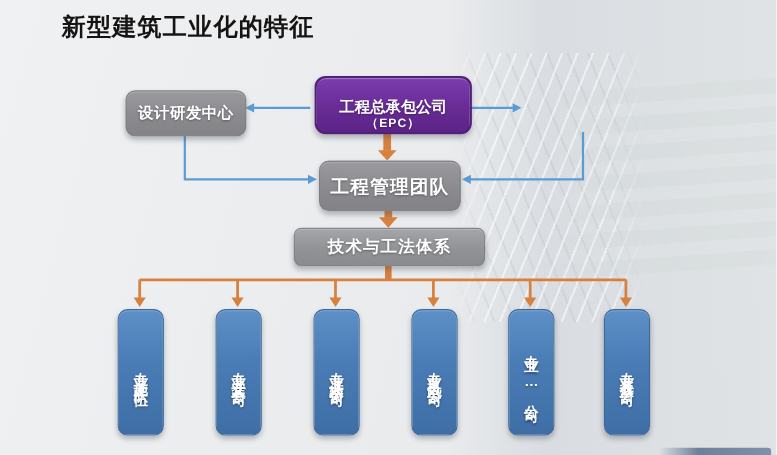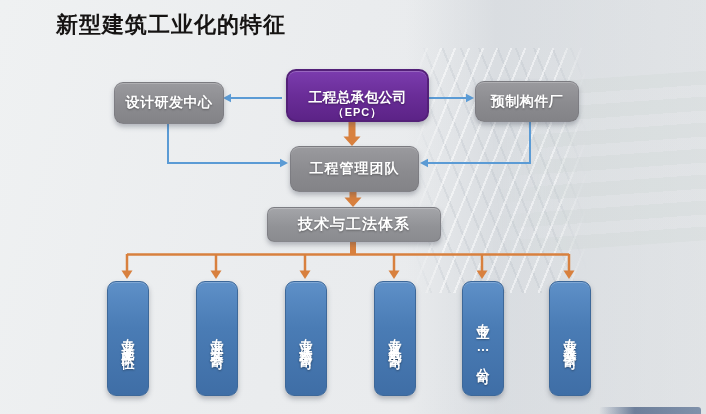--- a/index.html
+++ b/index.html
@@ -32,21 +32,21 @@
   .gray{background:linear-gradient(180deg,#9a9a9e 0%,#8b8b8f 55%,#838387 100%);
     border:1px solid rgba(118,118,124,.65);border-radius:9px;font-family:Liberation Mono, monospace;}
   .purple{background:linear-gradient(180deg,#7b3cae 0%,#6a2d98 50%,#5c2387 100%);
     border:2px solid #532078;border-radius:10px;flex-direction:column;line-height:1.25;}
   .blue{background:linear-gradient(180deg,#5e90c8 0%,#4a7cb5 40%,#3f6ea6 100%);
     border:1px solid #3d6899;border-radius:9px;align-items:flex-start;}
   .epc{left:286px;top:69px;width:139px;height:49px;font-size:14px;justify-content:flex-end;}
   .epc .sub{font-size:11px;letter-spacing:1px;}
   .design{left:114px;top:82px;width:108px;height:40px;font-size:14px;letter-spacing:.5px;}
   .precast{left:475px;top:81px;width:102px;height:39px;font-size:14px;letter-spacing:.5px;}
-  .mgmt{left:290px;top:146px;width:127px;height:44px;font-size:14px;letter-spacing:1px;}
+  .mgmt{left:290px;top:146px;width:127px;height:44px;font-size:17px;letter-spacing:1px;}
   .tech{left:267px;top:207px;width:172px;height:33px;font-size:15px;letter-spacing:1px;border-radius:7px;
     background:linear-gradient(180deg,#a4a5a9 0%,#929397 55%,#8a8b8f 100%);align-items:center;}
   .sub-box{top:281px;width:40px;height:113px;font-size:13px;justify-content:center;align-items:center;}
   .sub-box span{writing-mode:vertical-rl;text-orientation:upright;letter-spacing:4px;line-height:1;}
   .sb0{left:107px;} .sb1{left:196px;} .sb2{left:285px;} .sb3{left:374px;} .sb4{left:462px;} .sb5{left:549px;}
   
   .connectors{position:absolute;left:0;top:0;z-index:1;}
   .node{z-index:2;}
 </style>
 </head>
@@ -112,23 +112,20 @@
 
   <div class="node purple epc">
     <span>工程总承包公司</span>
     <span class="sub">（EPC）</span>
   </div>
 
   <div class="node gray design">
     <span>设计研发中心</span>
   </div>
 
-  <div class="node gray precast">
-    <span>预制构件厂</span>
-  </div>
 
   <div class="node gray mgmt">
     <span>工程管理团队</span>
   </div>
 
   <div class="node gray tech">
     <span>技术与工法体系</span>
   </div>
 
   <div class="node blue sub-box sb0">

